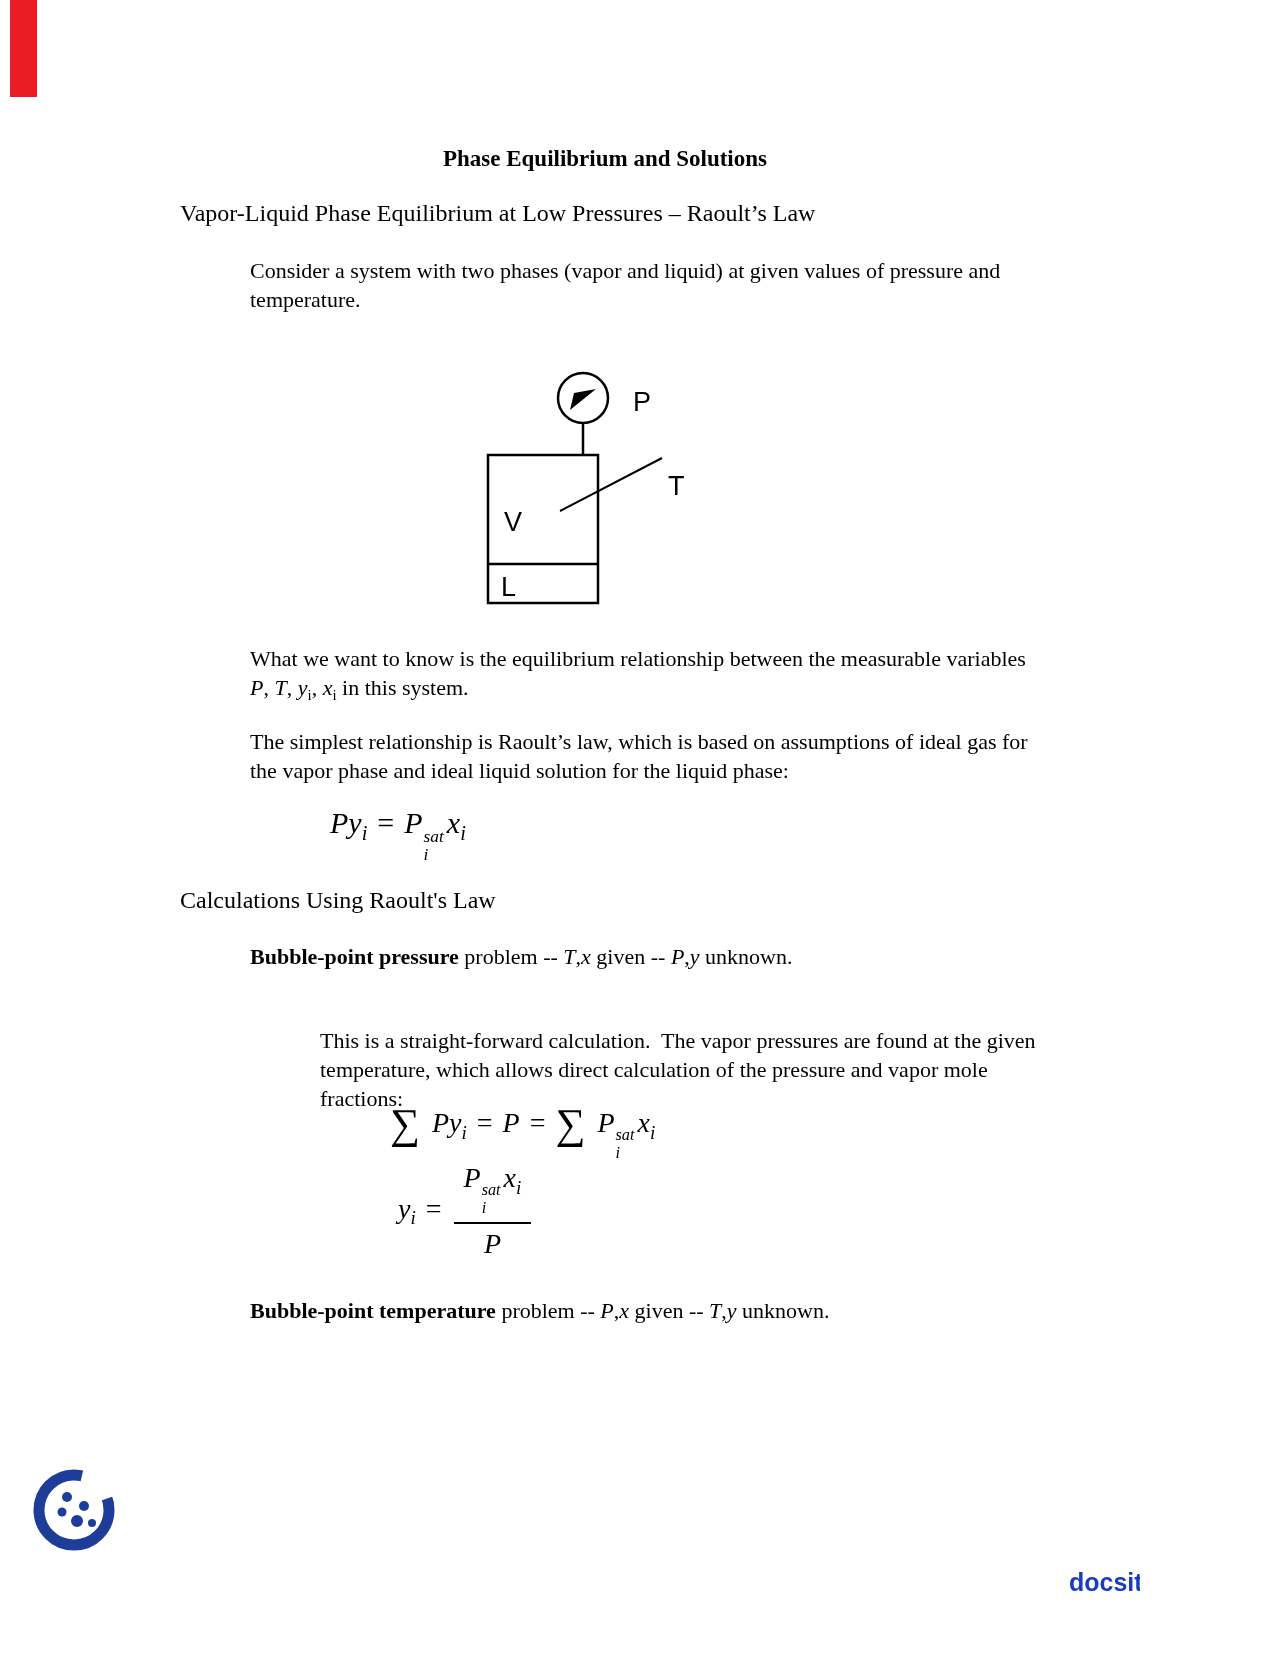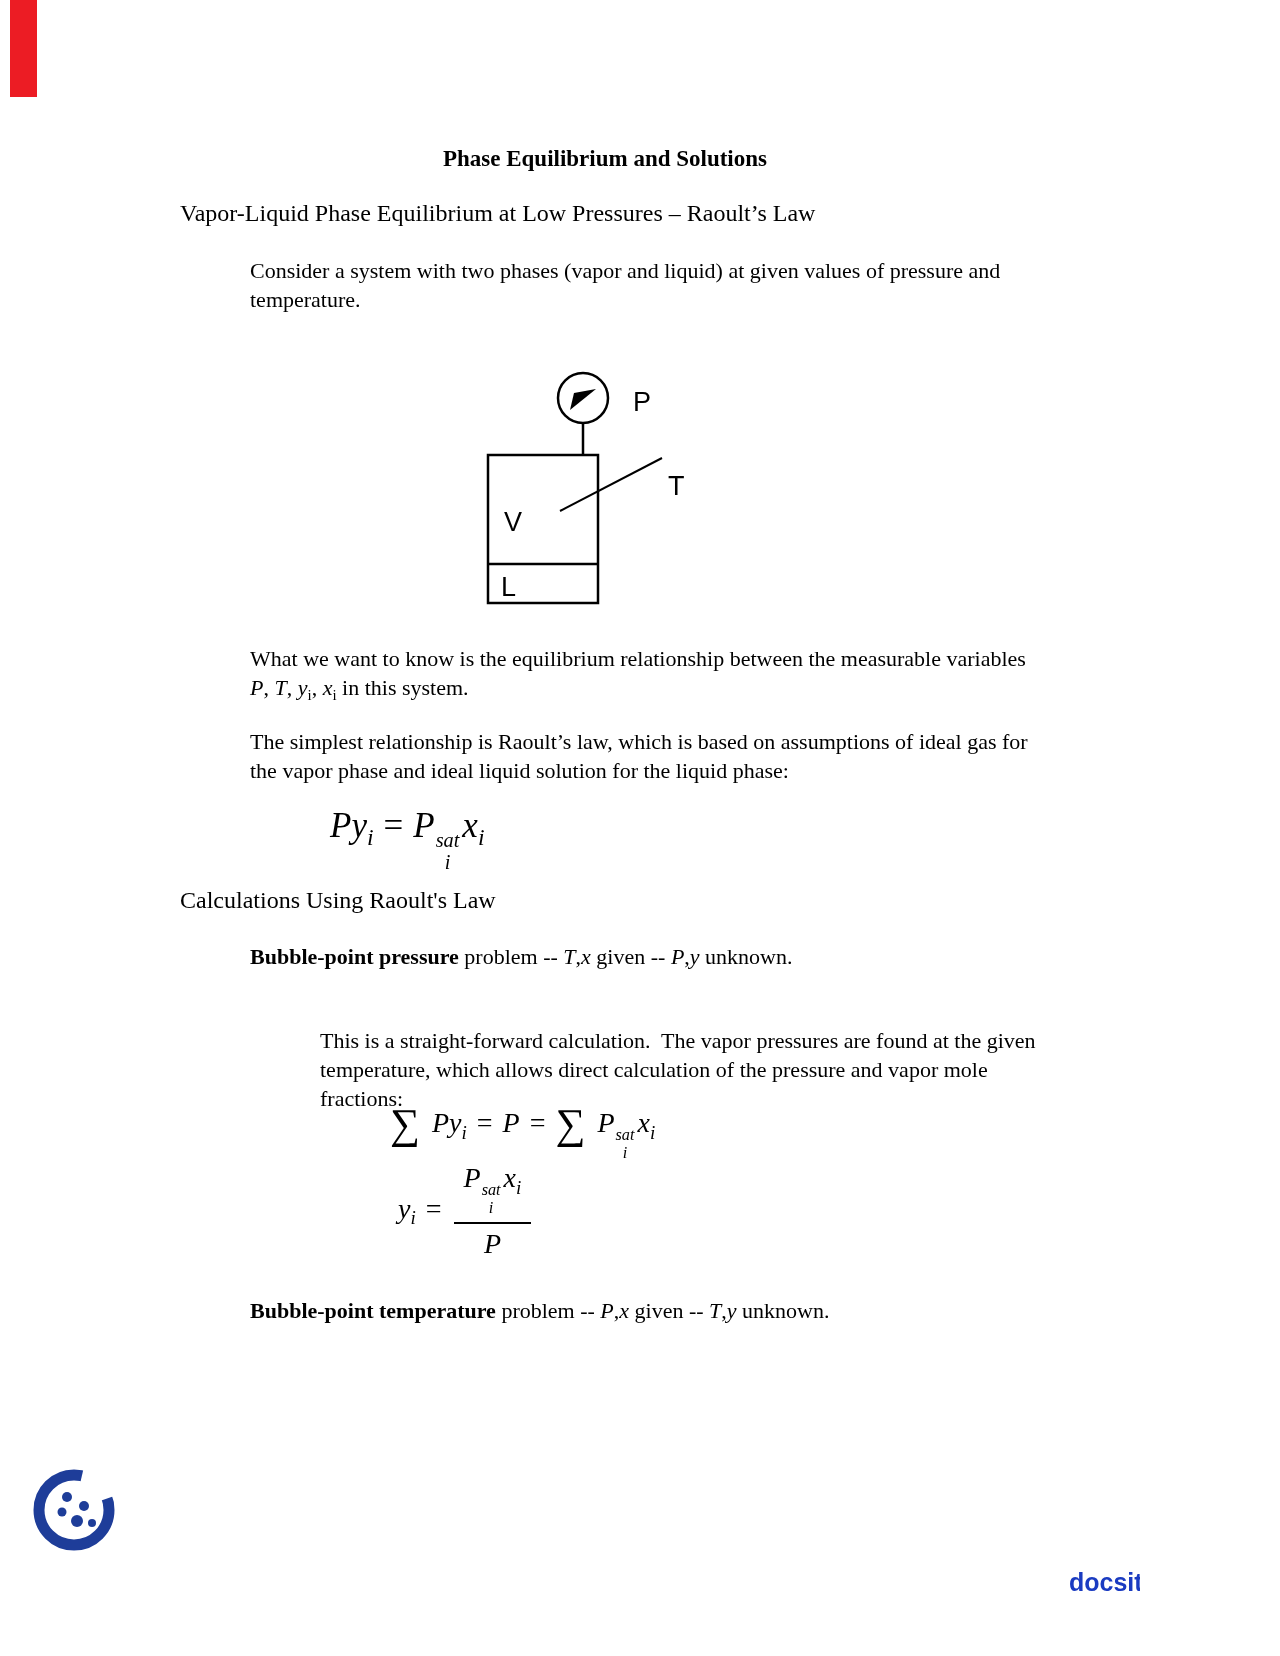--- a/index.html
+++ b/index.html
@@ -12,21 +12,21 @@
   .para-plain{white-space:pre-wrap;}
   .b{font-weight:bold;}
   i{font-style:italic;}
   sub{font-size:0.68em;}
   .red-strip{background:#ec1c24;}
   
   .eq{font-style:italic;font-family:"Liberation Serif",serif;}
   .eqsign{font-style:normal;margin:0 10px;}
   .sigma{font-style:normal;font-size:1.5em;vertical-align:-0.14em;margin-right:12px;}
   .stack{display:inline-flex;flex-direction:column;font-size:0.58em;line-height:1.08;
-         vertical-align:-0.5em;margin:13px 3px 0 1px;text-align:left;align-items:center;}
+         vertical-align:-0.5em;margin:13px 3px 0 1px;text-align:left;}
   .frac{display:inline-block;text-align:center;vertical-align:middle;margin:0 2px;}
   .frac .num{display:block;padding:0 10px 5px;border-bottom:2px solid #000;}
   .frac .den{display:block;padding-top:4px;}
   
   .dl{font-family:"Liberation Sans",sans-serif;font-size:27px;fill:#000;}
   .docsity{font-family:"Liberation Sans",sans-serif;font-size:25px;color:#1a3bc1;
            text-decoration:none;font-weight:bold;margin-left:16px;}
 </style>
 </head>
 <body>
@@ -51,21 +51,21 @@
     <text x="153" y="43" class="dl">P</text>
     <text x="188" y="127" class="dl">T</text>
     <text x="24" y="163" class="dl">V</text>
     <text x="21" y="228" class="dl">L</text>
   </svg>
 
   <div class="abs para" style="left:250px;top:644px;width:790px;"><span>What we want to know is the equilibrium relationship between the measurable variables </span><i>P</i><span>, </span><i>T</i><span>, </span><i><span>y</span></i><sub>i</sub><span>, </span><i><span>x</span></i><sub>i</sub><span> in this system.</span></div>
 
   <div class="abs para para-plain" style="left:250px;top:727px;width:800px;">The simplest relationship is Raoult’s law, which is based on assumptions of ideal gas for the vapor phase and ideal liquid solution for the liquid phase:</div>
 
-  <div class="abs eq" style="left:330px;top:806px;font-size:35px;"><span>Py</span><sub>i</sub><span class="eqsign">=</span><span>P</span><span class="stack">
+  <div class="abs eq" style="left:330px;top:806px;font-size:30px;"><span>Py</span><sub>i</sub><span class="eqsign">=</span><span>P</span><span class="stack">
         <span>sat</span>
         <span>i</span>
       </span><span>x</span><sub>i</sub></div>
 
   <div class="abs section" style="left:180px;top:887px;">Calculations Using Raoult's Law</div>
 
   <div class="abs para" style="left:250px;top:942px;"><span class="b">Bubble-point pressure</span><span> problem -- </span><i>T</i><span>,</span><i>x</i><span> given -- </span><i>P</i><span>,</span><i>y</i><span> unknown.</span></div>
 
   <div class="abs para para-plain" style="left:320px;top:999px;width:725px;margin-top:27px;">This is a straight-forward calculation.  The vapor pressures are found at the given temperature, which allows direct calculation of the pressure and vapor mole fractions:</div>
 

